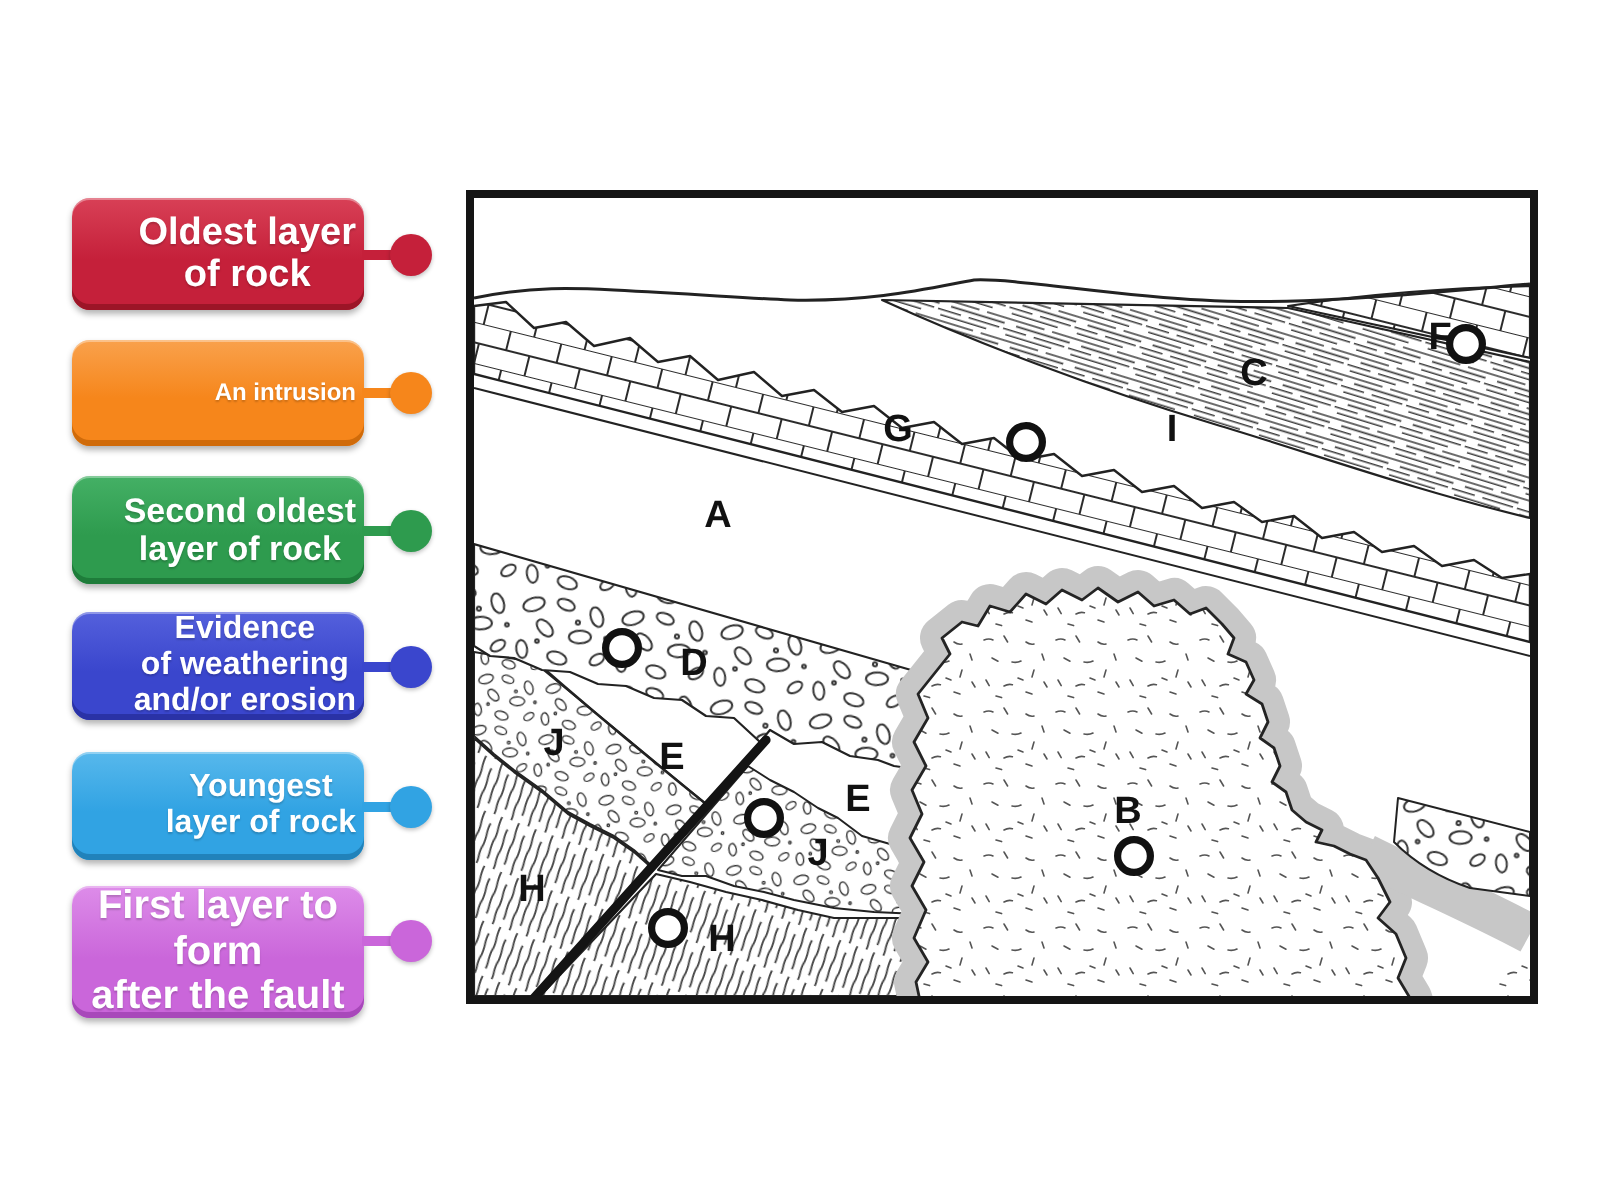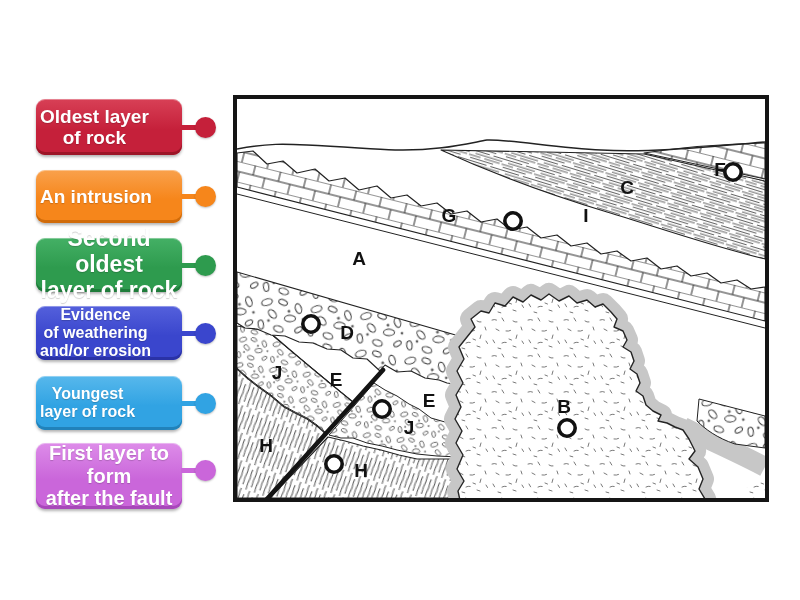--- a/index.html
+++ b/index.html
@@ -1,43 +1,43 @@
 <!DOCTYPE html>
 <html><head>
 <meta charset="utf-8">
 <style>
   html,body{margin:0;padding:0;background:#ffffff;}
   body{width:800px;height:600px;position:relative;overflow:hidden;
        font-family:"Liberation Sans",sans-serif;}
   .stage{position:absolute;inset:0;}
   
   .tag{position:absolute;left:36px;width:146px;border-radius:9px;color:#fff;
-       font-weight:bold;display:flex;align-items:center;justify-content:flex-start;
+       font-weight:bold;display:flex;align-items:center;justify-content:flex-end;
        text-align:center;white-space:pre-line;line-height:1.12;padding:0 4px;
        box-sizing:border-box;box-shadow:0 2px 3px rgba(0,0,0,.3);
        text-shadow:0 1px 1px rgba(0,0,0,.18);cursor:grab;}
   .stem{position:absolute;left:181px;width:15px;height:5px;}
   .knob{position:absolute;left:195px;width:21px;height:21px;border-radius:50%;
         box-shadow:0 1px 2px rgba(0,0,0,.25);}
   
   .diagram{position:absolute;left:233px;top:95px;width:536px;height:407px;
            border:4px solid #151515;box-sizing:border-box;background:#fff;}
   .diagram svg{display:block;width:100%;height:100%;}
   .diag-letter{font-family:"Liberation Sans",sans-serif;font-weight:bold;
                font-size:19px;fill:#111;}
 </style>
 </head>
 <body>
 
 <div class="stage">
 
   <div class="tag" style="top: 99px; height: 56px; font-size: 19px; background: linear-gradient(rgb(216, 64, 86) 0%, rgb(197, 32, 58) 55%, rgb(197, 32, 58) 100%); box-shadow: rgba(255, 255, 255, 0.35) 0px 1px 0px inset, rgb(156, 21, 39) 0px -3px 0px inset, rgba(0, 0, 0, 0.3) 0px 2px 3px;"><span>Oldest layer
 of rock</span></div>
-  <div class="tag" style="top: 170px; height: 53px; font-size: 19px; background: linear-gradient(rgb(249, 161, 76) 0%, rgb(246, 134, 27) 55%, rgb(246, 134, 27) 100%); box-shadow: rgba(255, 255, 255, 0.35) 0px 1px 0px inset, rgb(208, 107, 10) 0px -3px 0px inset, rgba(0, 0, 0, 0.3) 0px 2px 3px;"><span>An intrusion</span></div>
-  <div class="tag" style="top: 238px; height: 54px; font-size: 23px; background: linear-gradient(rgb(68, 176, 101) 0%, rgb(46, 155, 78) 55%, rgb(46, 155, 78) 100%); box-shadow: rgba(255, 255, 255, 0.35) 0px 1px 0px inset, rgb(30, 124, 58) 0px -3px 0px inset, rgba(0, 0, 0, 0.3) 0px 2px 3px;"><span>Second oldest
+  <div class="tag" style="top: 170px; height: 53px; font-size: 12px; background: linear-gradient(rgb(249, 161, 76) 0%, rgb(246, 134, 27) 55%, rgb(246, 134, 27) 100%); box-shadow: rgba(255, 255, 255, 0.35) 0px 1px 0px inset, rgb(208, 107, 10) 0px -3px 0px inset, rgba(0, 0, 0, 0.3) 0px 2px 3px;"><span>An intrusion</span></div>
+  <div class="tag" style="top: 238px; height: 54px; font-size: 17px; background: linear-gradient(rgb(68, 176, 101) 0%, rgb(46, 155, 78) 55%, rgb(46, 155, 78) 100%); box-shadow: rgba(255, 255, 255, 0.35) 0px 1px 0px inset, rgb(30, 124, 58) 0px -3px 0px inset, rgba(0, 0, 0, 0.3) 0px 2px 3px;"><span>Second oldest
 layer of rock</span></div>
   <div class="tag" style="top: 306px; height: 54px; font-size: 16px; background: linear-gradient(rgb(84, 96, 220) 0%, rgb(58, 70, 205) 55%, rgb(58, 70, 205) 100%); box-shadow: rgba(255, 255, 255, 0.35) 0px 1px 0px inset, rgb(42, 50, 166) 0px -3px 0px inset, rgba(0, 0, 0, 0.3) 0px 2px 3px;"><span>Evidence
 of weathering
 and/or erosion</span></div>
   <div class="tag" style="top: 376px; height: 54px; font-size: 16px; background: linear-gradient(rgb(87, 184, 236) 0%, rgb(49, 163, 227) 55%, rgb(49, 163, 227) 100%); box-shadow: rgba(255, 255, 255, 0.35) 0px 1px 0px inset, rgb(33, 130, 186) 0px -3px 0px inset, rgba(0, 0, 0, 0.3) 0px 2px 3px;"><span>Youngest
 layer of rock</span></div>
   <div class="tag" style="top: 443px; height: 66px; font-size: 20px; background: linear-gradient(rgb(221, 140, 233) 0%, rgb(202, 102, 218) 55%, rgb(202, 102, 218) 100%); box-shadow: rgba(255, 255, 255, 0.35) 0px 1px 0px inset, rgb(168, 72, 186) 0px -3px 0px inset, rgba(0, 0, 0, 0.3) 0px 2px 3px;"><span>First layer to form
 after the fault</span></div>
 
   <div class="diagram">

